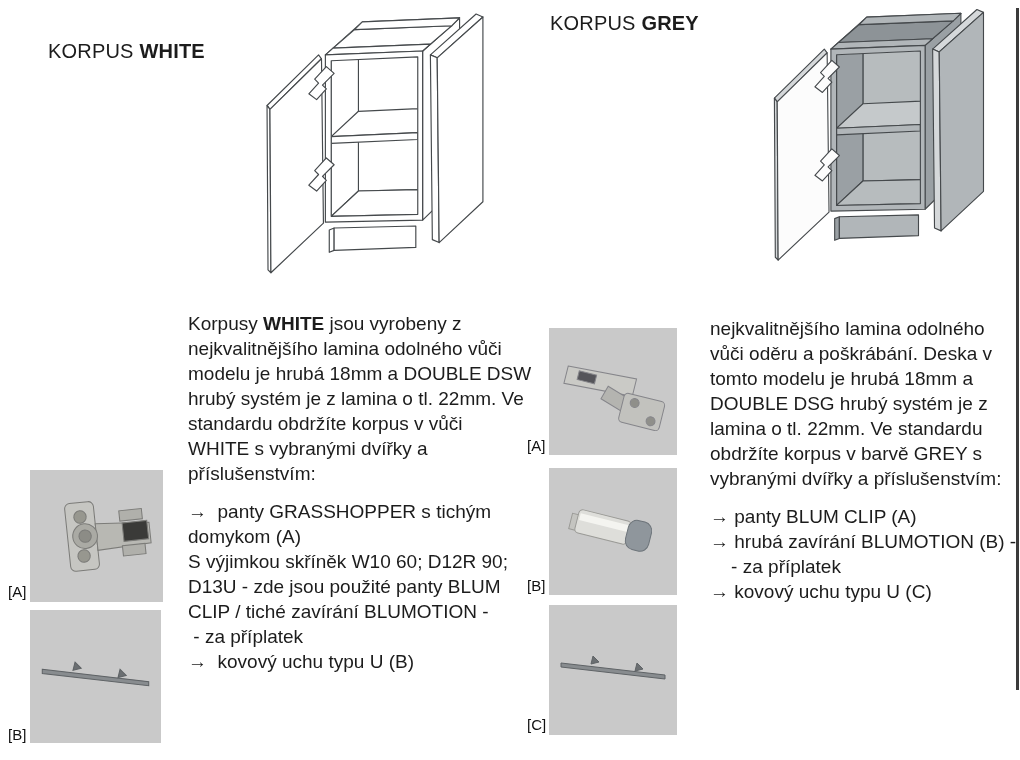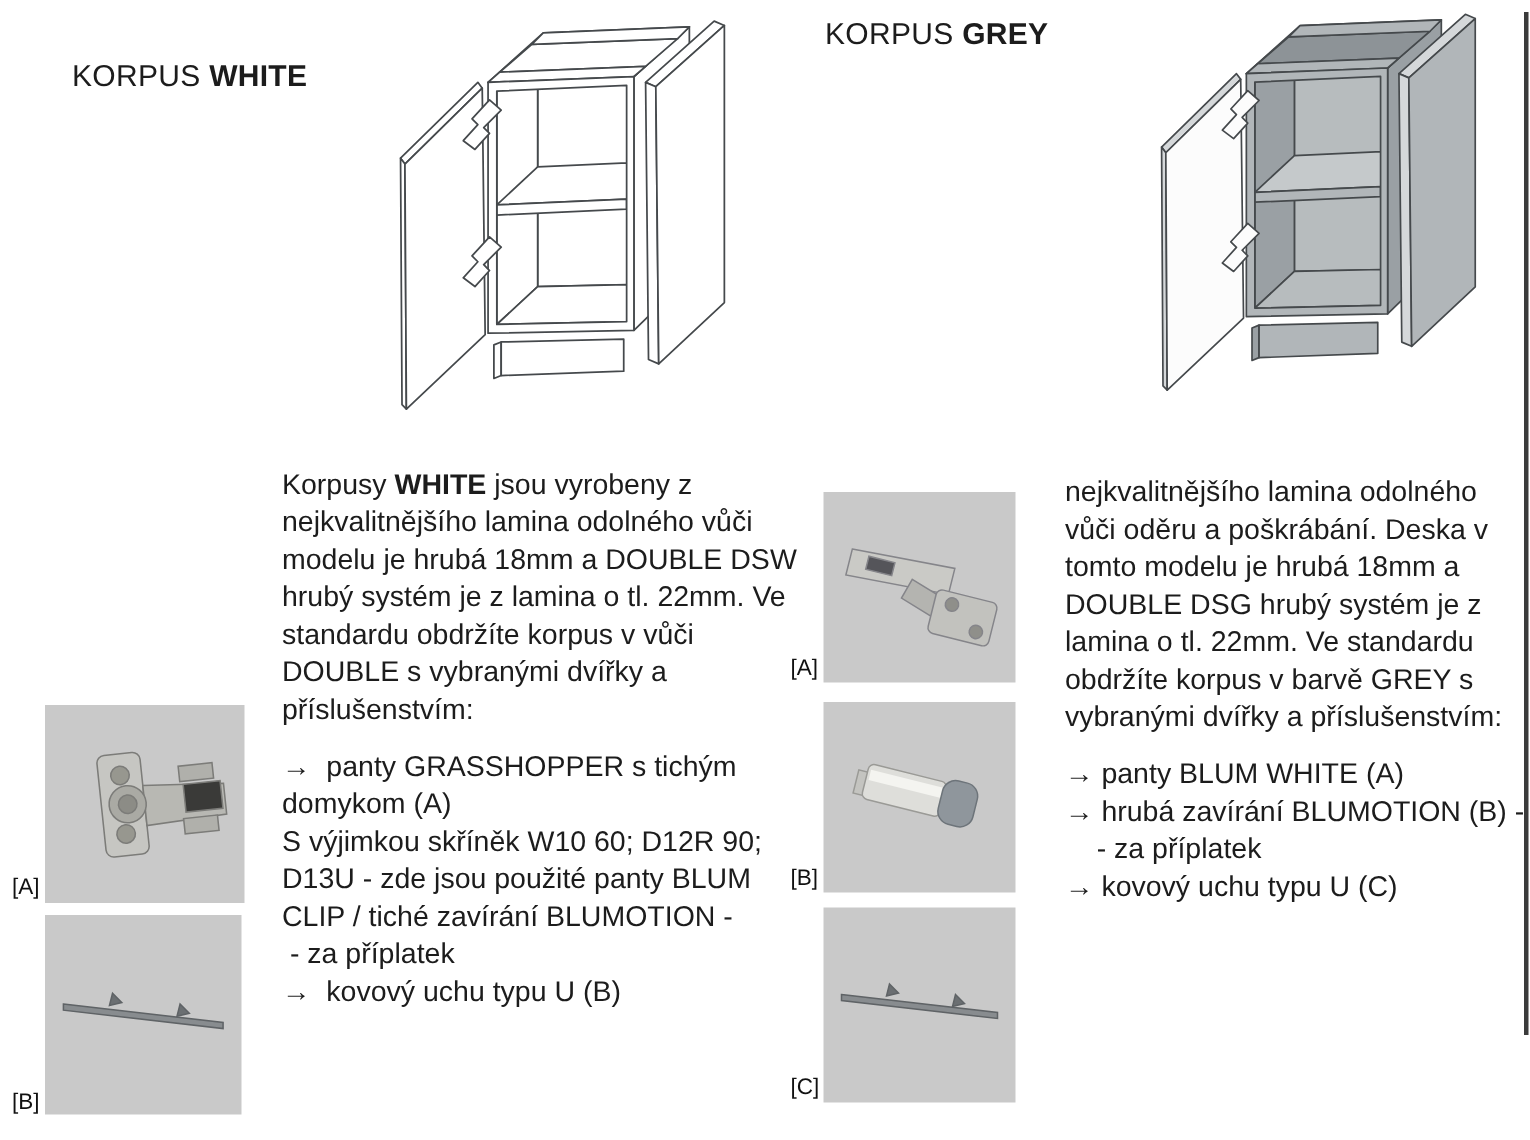--- a/index.html
+++ b/index.html
@@ -147,21 +147,21 @@
   <svg class="cab-svg cab-left cab-white" viewBox="0 0 290 310">
       <use href="#sym-cabinet"></use>
     </svg>
 
   <div class="textblock textblock-left">
       <div class="txt-line"><span>Korpusy </span><b>WHITE</b><span> jsou vyrobeny z</span></div>
       <div class="txt-line"><span>nejkvalitnějšího lamina odolného vůči</span></div>
       <div class="txt-line"><span>modelu je hrubá 18mm a DOUBLE DSW</span></div>
       <div class="txt-line"><span>hrubý systém je z lamina o tl. 22mm. Ve</span></div>
       <div class="txt-line"><span>standardu obdržíte korpus v vůči</span></div>
-      <div class="txt-line"><span>DOUBLE s vybranými dvířky a</span></div>
+      <div class="txt-line"><span>WHITE s vybranými dvířky a</span></div>
       <div class="txt-line"><span>příslušenstvím:</span></div>
       <div class="txt-line blank"><span></span></div>
       <div class="txt-line"><span>→  panty GRASSHOPPER s tichým</span></div>
       <div class="txt-line"><span>domykom (A)</span></div>
       <div class="txt-line"><span>S výjimkou skříněk W10 60; D12R 90;</span></div>
       <div class="txt-line"><span>D13U - zde jsou použité panty BLUM</span></div>
       <div class="txt-line"><span>CLIP / tiché zavírání BLUMOTION -</span></div>
       <div class="txt-line"><span> - za příplatek</span></div>
       <div class="txt-line"><span>→  kovový uchu typu U (B)</span></div>
     </div>
@@ -188,21 +188,21 @@
 
   <div class="textblock textblock-right">
       <div class="txt-line"><span>nejkvalitnějšího lamina odolného</span></div>
       <div class="txt-line"><span>vůči oděru a poškrábání. Deska v</span></div>
       <div class="txt-line"><span>tomto modelu je hrubá 18mm a</span></div>
       <div class="txt-line"><span>DOUBLE DSG hrubý systém je z</span></div>
       <div class="txt-line"><span>lamina o tl. 22mm. Ve standardu</span></div>
       <div class="txt-line"><span>obdržíte korpus v barvě GREY s</span></div>
       <div class="txt-line"><span>vybranými dvířky a příslušenstvím:</span></div>
       <div class="txt-line blank"><span></span></div>
-      <div class="txt-line"><span>→ panty BLUM WHITE (A)</span></div>
+      <div class="txt-line"><span>→ panty BLUM CLIP (A)</span></div>
       <div class="txt-line"><span>→ hrubá zavírání BLUMOTION (B) -</span></div>
       <div class="txt-line"><span>    - za příplatek</span></div>
       <div class="txt-line"><span>→ kovový uchu typu U (C)</span></div>
     </div>
 
   <div class="hw-box" style="left:549px;top:328px;width:128px;height:127px;">
     <svg viewBox="0 0 128 128">
         <use href="#sym-hinge-clip"></use>
       </svg>
   </div>

